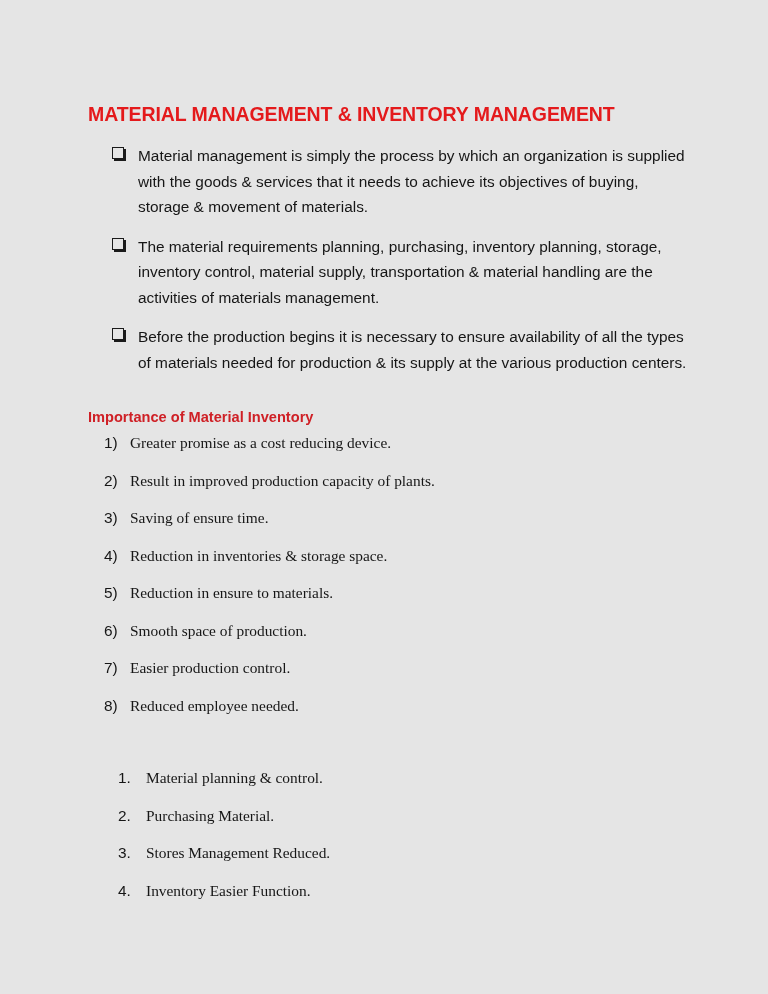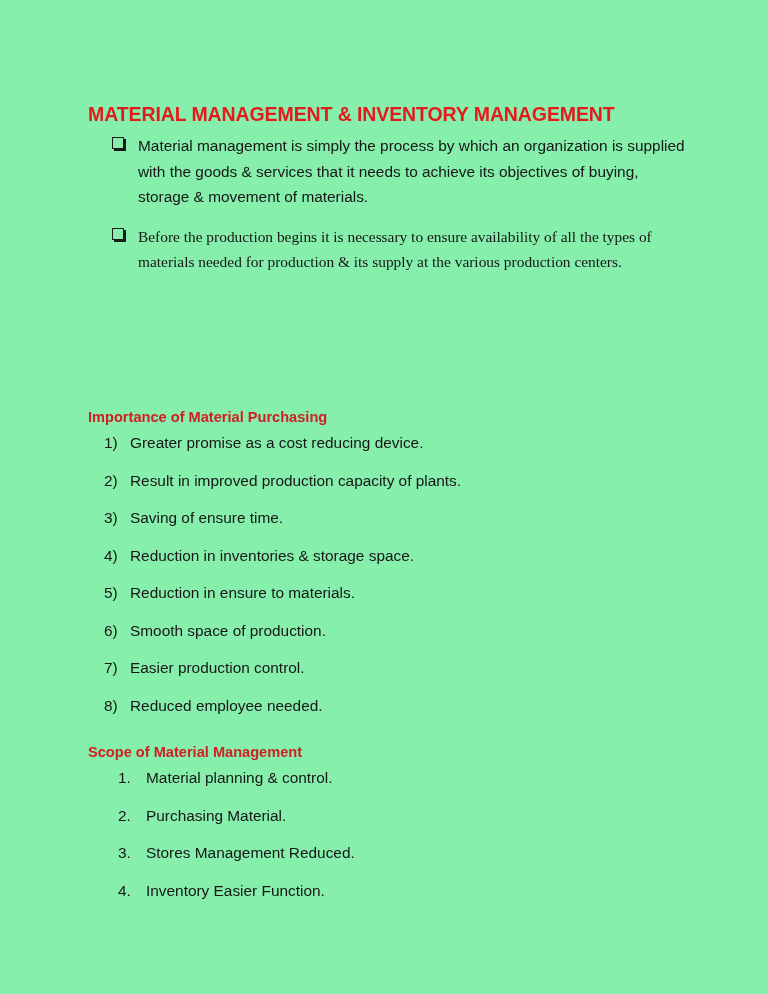--- a/index.html
+++ b/index.html
@@ -13,21 +13,21 @@
     height: 994px;
     font-family: "Liberation Sans", sans-serif;
     color: #000000;
     -webkit-font-smoothing: antialiased;
   }
 
   .page {
     position: relative;
     width: 768px;
     height: 994px;
-    background: #86efac;
+    background: #e5e5e5;
     box-sizing: border-box;
     overflow: hidden;
   }
 
   
   .doc-title {
     position: absolute;
     left: 88px;
     top: 91px;
     width: 600px;
@@ -36,32 +36,32 @@
     color: #E41A1C;
     letter-spacing: -0.1px;
     line-height: 1.1;
     white-space: nowrap;
   }
 
   
   .bullet-block {
     position: absolute;
     left: 112px;
-    top: 133px;
+    top: 143px;
     width: 580px;
   }
   .bullet-item {
     position: relative;
     padding-left: 26px;
     margin-bottom: 14px;
     font-size: 15.4px;
     line-height: 25.5px;
     color: #161616;
   }
-  .bullet-item:last-child { margin-bottom: 0; font-family: Liberation Serif, serif; }
+  .bullet-item:last-child { margin-bottom: 0; }
   .bullet-glyph {
     position: absolute;
     left: 0;
     top: 4px;
     width: 12px;
     height: 12px;
     border: 1.6px solid #1a1a1a;
     box-shadow: 2px 2px 0 0 #1a1a1a;
     box-sizing: border-box;
     display: block;
@@ -101,45 +101,49 @@
   }
   .num-item:last-child { margin-bottom: 0; }
 
   .num-marker {
     flex: 0 0 auto;
     width: 26px;
     text-align: left;
     color: #161616;
   }
   #list-scope .num-marker { width: 28px; }
-  .num-label { flex: 1 1 auto; }
+  .num-label { flex: 1 1 auto; font-family: Liberation Serif, serif; }
 </style>
 </head>
 <body>
 
 <div class="page">
 
   <h1 class="doc-title">MATERIAL MANAGEMENT &amp; INVENTORY MANAGEMENT</h1>
 
   <div class="bullet-block">
 
     <div class="bullet-item">
       <span class="bullet-glyph"></span>
       <span class="bullet-text">Material management is simply the process by which an organization is supplied with the goods &amp; services that it needs to achieve its objectives of buying, storage &amp; movement of materials.</span>
     </div>
 
+    <div class="bullet-item">
+      <span class="bullet-glyph"></span>
+      <span class="bullet-text">The material requirements planning, purchasing, inventory planning, storage, inventory control, material supply, transportation &amp; material handling are the activities of materials management.</span>
+    </div>
 
     <div class="bullet-item">
       <span class="bullet-glyph"></span>
       <span class="bullet-text">Before the production begins it is necessary to ensure availability of all the types of materials needed for production &amp; its supply at the various production centers.</span>
     </div>
 
   </div>
 
-  <h2 id="heading-importance" class="section-heading">Importance of Material Purchasing</h2>
+  <h2 id="heading-importance" class="section-heading">Importance of Material Inventory</h2>
 
   <ol id="list-importance" class="num-list">
     <li class="num-item">
       <span class="num-marker">1)</span>
       <span class="num-label">Greater promise as a cost reducing device.</span>
     </li>
     <li class="num-item">
       <span class="num-marker">2)</span>
       <span class="num-label">Result in improved production capacity of plants.</span>
     </li>
@@ -162,21 +166,20 @@
     <li class="num-item">
       <span class="num-marker">7)</span>
       <span class="num-label">Easier production control.</span>
     </li>
     <li class="num-item">
       <span class="num-marker">8)</span>
       <span class="num-label">Reduced employee needed.</span>
     </li>
   </ol>
 
-  <h2 id="heading-scope" class="section-heading">Scope of Material Management</h2>
 
   <ol id="list-scope" class="num-list">
     <li class="num-item">
       <span class="num-marker">1.</span>
       <span class="num-label">Material planning &amp; control.</span>
     </li>
     <li class="num-item">
       <span class="num-marker">2.</span>
       <span class="num-label">Purchasing Material.</span>
     </li>

